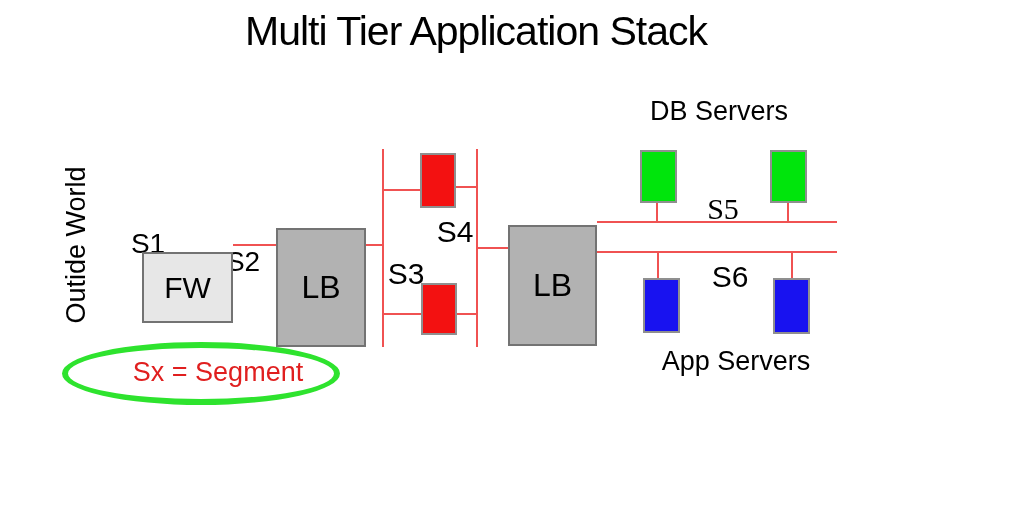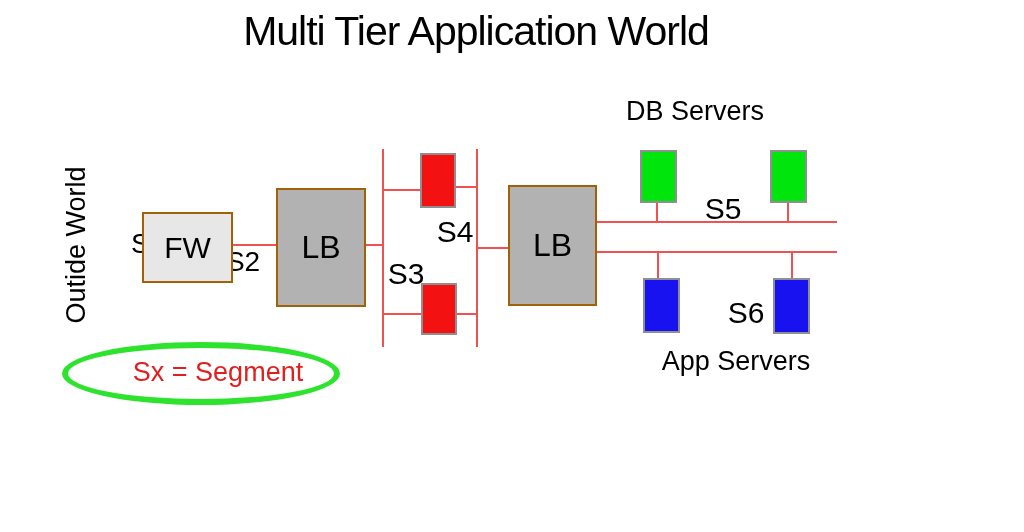--- a/index.html
+++ b/index.html
@@ -15,49 +15,49 @@
   }
   .lbl{position:absolute;font-size:28px;}
   .lbl-lg{font-size:30px;}
   .lbl-md{font-size:27px;}
   .vlabel{
     position:absolute;left:76px;top:245px;font-size:27px;white-space:nowrap;
     transform:translate(-50%,-50%) rotate(-90deg);
   }
   .node{
     position:absolute;display:flex;align-items:center;justify-content:center;
-    border:2px solid #a16207;box-sizing:border-box;font-size:30px;
+    border:2px solid #737373;box-sizing:border-box;font-size:30px;margin-top:40px;
   }
   .server{
     position:absolute;border:2px solid #8f8f8f;box-sizing:border-box;
   }
   .hline{position:absolute;height:2px;}
   .vline{position:absolute;width:2px;}
   .ellipse{
     position:absolute;left:62px;top:342px;width:266px;height:51px;
     border:6px solid #2ee32e;border-radius:50%;
   }
 </style>
 </head>
 <body>
 
 <div class="stage">
 
-  <div class="title">Multi Tier Application World</div>
+  <div class="title">Multi Tier Application Stack</div>
 
   <div class="vlabel">Outide World</div>
 
   <div class="lbl ctr" style="left:116px;top:244px;margin-left:32px;">S1</div>
   <div class="lbl ctr" style="left:243px;top:262px;">S2</div>
   <div class="lbl lbl-lg ctr" style="left:406px;top:246px;margin-top:28px;">S3</div>
   <div class="lbl lbl-lg ctr" style="left:455px;top:232px;">S4</div>
-  <div class="lbl lbl-lg ctr" style="left:723px;top:209px;">S5</div>
-  <div class="lbl lbl-lg ctr" style="left:746px;top:277px;margin-top:36px;">S6</div>
+  <div class="lbl lbl-lg ctr" style="left:723px;top:209px;font-family:Liberation Serif, serif;">S5</div>
+  <div class="lbl lbl-lg ctr" style="left:730px;top:277px;">S6</div>
 
-  <div class="lbl lbl-md ctr abs" style="left:695px;top:111px;">DB Servers</div>
+  <div class="lbl lbl-md ctr abs" style="left:719px;top:111px;">DB Servers</div>
   <div class="lbl lbl-md ctr abs" style="left:736px;top:361px;">App Servers</div>
 
   <div class="hline" style="left: 233px; top: 244px; width: 43px; background-color: rgb(240, 82, 82);"></div>
   <div class="hline" style="left: 366px; top: 244px; width: 16px; background-color: rgb(240, 82, 82);"></div>
   <div class="vline" style="left: 382px; top: 149px; height: 198px; background-color: rgb(240, 82, 82);"></div>
   <div class="vline" style="left: 476px; top: 149px; height: 198px; background-color: rgb(240, 82, 82);"></div>
   <div class="hline" style="left: 384px; top: 189px; width: 36px; background-color: rgb(240, 82, 82);"></div>
   <div class="hline" style="left: 456px; top: 186px; width: 20px; background-color: rgb(240, 82, 82);"></div>
   <div class="hline" style="left: 384px; top: 313px; width: 37px; background-color: rgb(240, 82, 82);"></div>
   <div class="hline" style="left: 457px; top: 313px; width: 19px; background-color: rgb(240, 82, 82);"></div>

